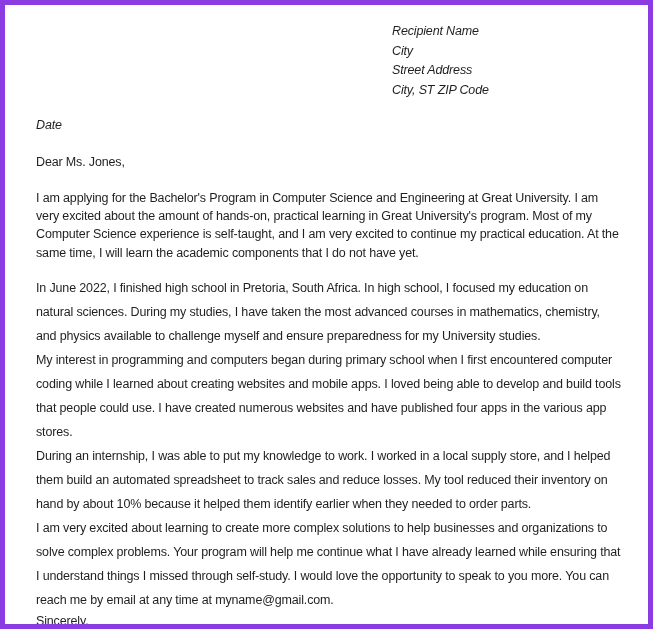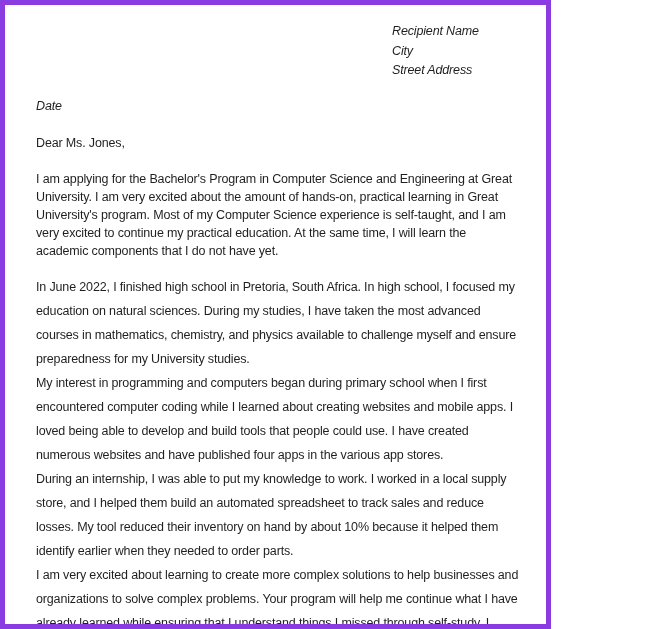--- a/index.html
+++ b/index.html
@@ -1,17 +1,17 @@
 <!DOCTYPE html>
 <html style="--border-color: #8a3be2; --page-bg: #ffffff; --text-color: #1f1f1f;"><head>
 <meta charset="utf-8">
 <style>
   html, body { margin: 0; padding: 0; }
   .page {
-    width: 551px;
+    width: 653px;
     height: 629px;
     box-sizing: border-box;
     border: 5px solid var(--border-color, #8a3be2);
     background: var(--page-bg, #ffffff);
     font-family: "Liberation Sans", sans-serif;
     font-size: 12.5px;
     letter-spacing: -0.15px;
     color: var(--text-color, #1f1f1f);
     position: relative;
     overflow: hidden;
@@ -49,20 +49,21 @@
 </head>
 <body>
 
 <div class="page">
   <div class="content">
 
     <div class="recipient-block">
       <div class="line">Recipient Name</div>
       <div class="line">City</div>
       <div class="line">Street Address</div>
+      <div class="line">City, ST ZIP Code</div>
     </div>
 
     <div class="date-line">Date</div>
 
     <div class="salutation">Dear Ms. Jones,</div>
 
     <div class="intro-paragraph">I am applying for the Bachelor's Program in Computer Science and Engineering at Great University. I am very excited about the amount of hands-on, practical learning in Great University's program. Most of my Computer Science experience is self-taught, and I am very excited to continue my practical education. At the same time, I will learn the academic components that I do not have yet.</div>
 
     <div class="body-block">
       <p class="body-paragraph">In June 2022, I finished high school in Pretoria, South Africa. In high school, I focused my education on natural sciences. During my studies, I have taken the most advanced courses in mathematics, chemistry, and physics available to challenge myself and ensure preparedness for my University studies.</p>

